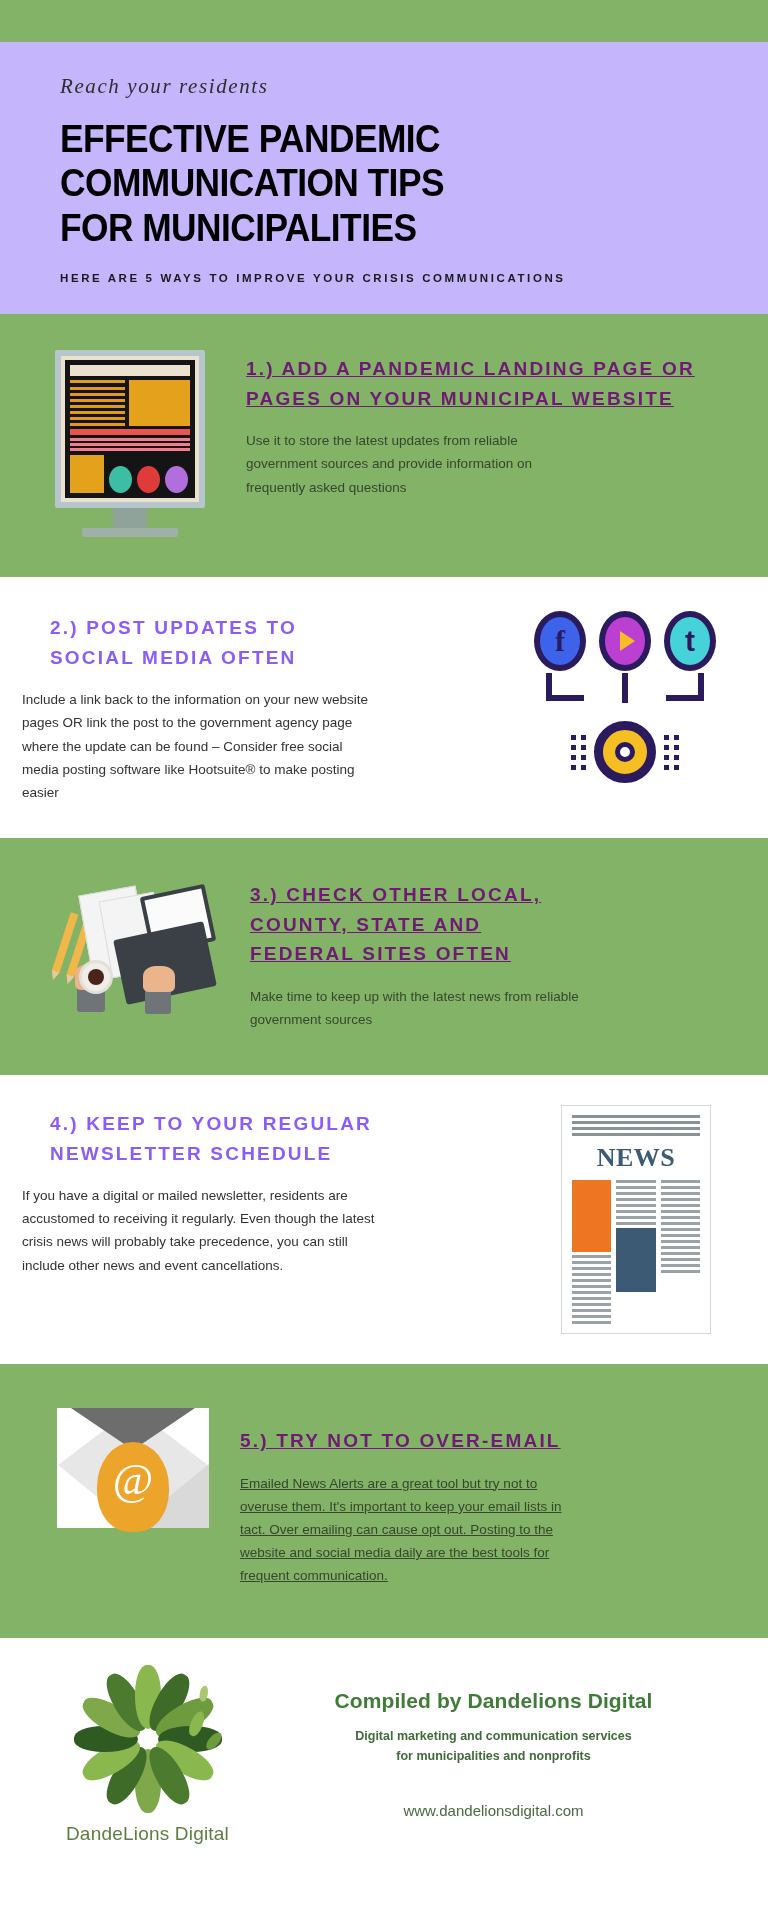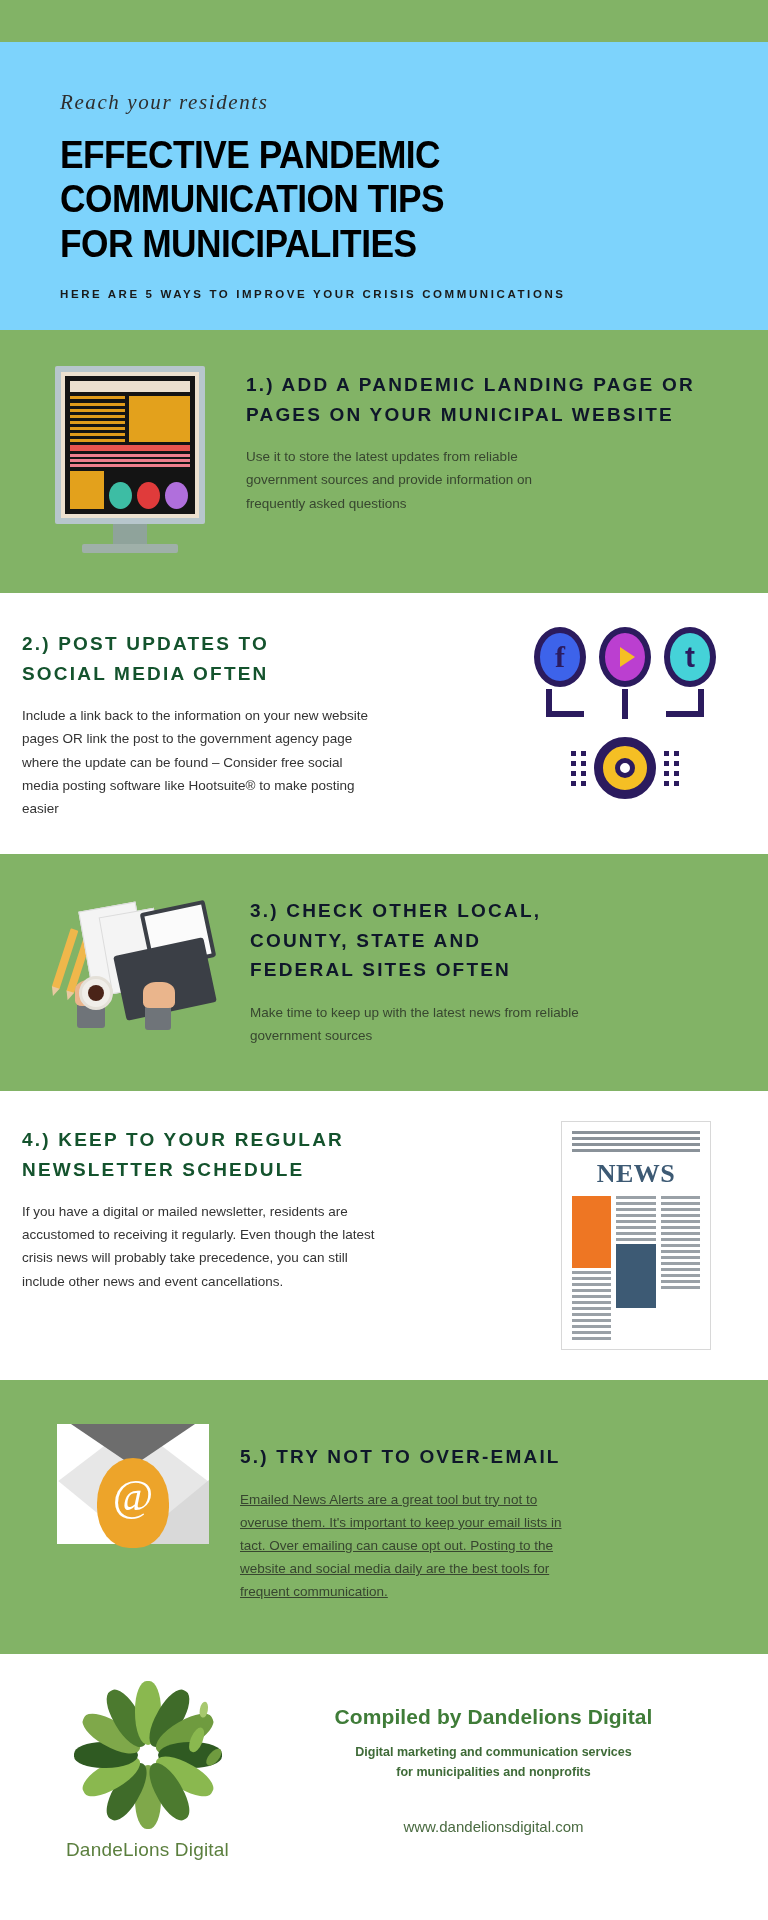--- a/index.html
+++ b/index.html
@@ -8,21 +8,21 @@
     font-family: "Liberation Sans", sans-serif;
     background: #ffffff;
     overflow: hidden;
   }
   .page { position: relative; width: 768px; height: 1920px; background:#ffffff; }
 
   
   .top-band { height: 42px; background: #82b366; width: 100%; }
 
   
-  .header { background:#7dd3fc; padding: 48px 60px 30px 60px; }
+  .header { background:#c4b5fd; padding: 32px 60px 30px 60px; }
   .kicker {
     font-family: "Liberation Serif", serif;
     font-style: italic; font-size: 21px; color:#2e2e2e;
     letter-spacing: 1.6px; margin-bottom: 18px;
   }
   .bigtitle {
     font-family:"Liberation Sans", sans-serif;
     font-weight:bold; font-size:38px; line-height:1.17;
     color:#000000; letter-spacing:-0.6px; text-transform:uppercase;
     transform: scaleX(0.93); transform-origin: left center;
@@ -35,22 +35,22 @@
   
   .sec { display:flex; align-items:flex-start; width:100%; }
   .sec.green { background:#82b366; }
   .sec.white { background:#ffffff; }
   .col-art { flex: 0 0 232px; display:flex; align-items:center; justify-content:center; }
   .col-txt { flex:1; }
   .sec-h {
     font-weight:bold; font-size:19px; line-height:1.55;
     letter-spacing:2.2px; text-transform:uppercase;
   }
-  .sec-h.on-green { color:#0f172a; }
-  .sec-h.on-white { color:#14532d; }
+  .sec-h.on-green { color:#701a75;text-decoration:underline; }
+  .sec-h.on-white { color:#8b5cf6;margin-left:28px; }
   .sec-p {
     font-size:13.5px; line-height:1.72; margin-top:16px;
   }
   .sec-p.on-green { color:#37462f; }
   .sec-p.on-white { color:#333333; }
 
   
   .monitor { width:150px; }
   .mon-screen {
     background:#b7c6cc; padding:6px; border-radius:2px;

